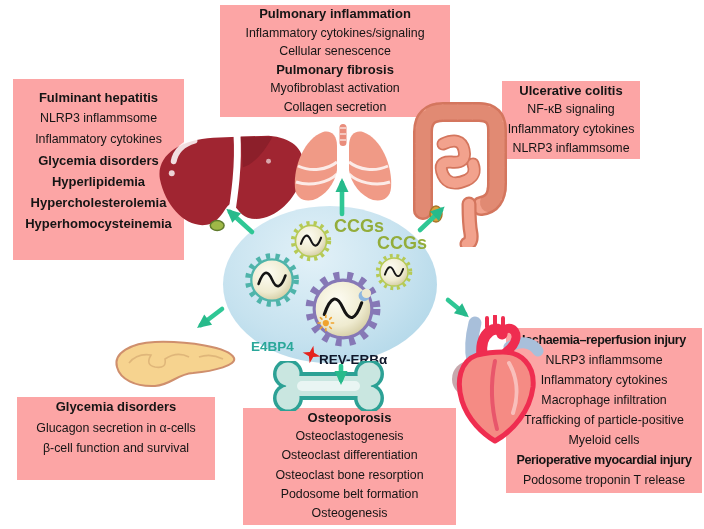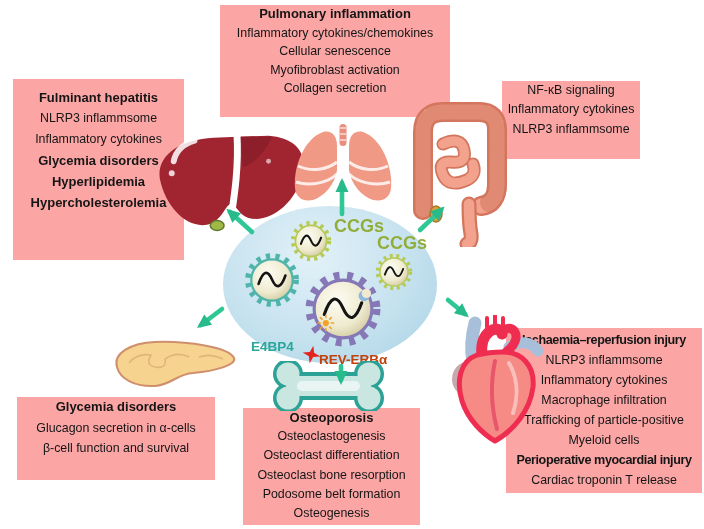--- a/index.html
+++ b/index.html
@@ -12,30 +12,30 @@
   #box-pulmonary{left:220px;top:5px;width:230px;height:112px;}
   #box-pulmonary .ln{line-height:18.6px;}
   #box-hepatitis{left:13px;top:79px;width:171px;height:173px;padding-top:8px;}
   #box-hepatitis .ln{line-height:21px;}
   #box-colitis{left:502px;top:81px;width:138px;height:78px;}
   #box-colitis .ln{line-height:19.3px;}
   #box-ischaemia{left:506px;top:328px;width:196px;height:163px;padding-top:2px;}
   #box-ischaemia .ln{line-height:20px;}
   #box-glycemia{left:17px;top:397px;width:198px;height:83px;}
   #box-glycemia .ln{line-height:20.5px;}
-  #box-osteoporosis{left:243px;top:408px;width:177px;height:117px;}
+  #box-osteoporosis{left:243px;top:408px;width:213px;height:117px;}
   #box-osteoporosis .ln{line-height:19.2px;}
   #oval{position:absolute;left:223px;top:206px;width:214px;height:157px;border-radius:50%;z-index:1;
         background:radial-gradient(ellipse at 42% 32%, #e2f1f8 0%, #c6e2ef 55%, #a6d1e5 100%);}
   .gear{position:absolute;z-index:2;}
   .glabel{position:absolute;z-index:3;font-weight:bold;font-size:18px;white-space:nowrap;}
   #lbl-ccgs-top{left:334px;top:216px;color:#93ad3b;}
   #lbl-ccgs-right{left:377px;top:233px;color:#93ad3b;}
   #lbl-e4bp4{left:251px;top:315px;color:#2aa79a;font-size:13.5px;margin-top:24px;}
-  #lbl-reverb{left:319px;top:352px;color:#c2410c;font-size:13.5px;}
+  #lbl-reverb{left:319px;top:352px;color:#0f172a;font-size:13.5px;}
   .organ{position:absolute;z-index:3;}
   #arrows{position:absolute;left:0;top:0;z-index:4;pointer-events:none;}
   #star{position:absolute;left:302px;top:345px;z-index:4;}
 </style>
 </head>
 <body>
 
 <div id="figure">
 
   <svg width="0" height="0" style="position:absolute" aria-hidden="true">
@@ -89,50 +89,53 @@
   <div class="glabel" id="lbl-ccgs-right">CCGs</div>
   <div class="glabel" id="lbl-e4bp4">E4BP4</div>
   <div class="glabel" id="lbl-reverb">REV-ERBα</div>
 
   <svg id="star" width="19" height="19" viewBox="-10 -10 20 20">
     <path d="M0,-9.5 L2.3,-2.3 L9.5,0 L2.3,2.3 L0,9.5 L-2.3,2.3 L-9.5,0 L-2.3,-2.3 Z" fill="#e5231d" transform="rotate(12)"></path>
   </svg>
 
   <div class="box" id="box-pulmonary">
     <div class="ln b">Pulmonary inflammation</div>
-    <div class="ln">Inflammatory cytokines/chemokines</div>
+    <div class="ln">Inflammatory cytokines/signaling</div>
     <div class="ln">Cellular senescence</div>
+    <div class="ln b">Pulmonary fibrosis</div>
     <div class="ln">Myofibroblast activation</div>
     <div class="ln">Collagen secretion</div>
   </div>
 
   <div class="box" id="box-hepatitis">
     <div class="ln b">Fulminant hepatitis</div>
     <div class="ln">NLRP3 inflammsome</div>
     <div class="ln">Inflammatory cytokines</div>
     <div class="ln b">Glycemia disorders</div>
     <div class="ln b">Hyperlipidemia</div>
     <div class="ln b">Hypercholesterolemia</div>
+    <div class="ln b">Hyperhomocysteinemia</div>
   </div>
 
   <div class="box" id="box-colitis">
+    <div class="ln b">Ulcerative colitis</div>
     <div class="ln">NF-κB signaling</div>
     <div class="ln">Inflammatory cytokines</div>
     <div class="ln">NLRP3 inflammsome</div>
   </div>
 
   <div class="box" id="box-ischaemia">
     <div class="ln b tight">Ischaemia–reperfusion injury</div>
     <div class="ln">NLRP3 inflammsome</div>
     <div class="ln">Inflammatory cytokines</div>
     <div class="ln">Macrophage infiltration</div>
     <div class="ln">Trafficking of particle-positive</div>
     <div class="ln">Myeloid cells</div>
     <div class="ln b tight">Perioperative myocardial injury</div>
-    <div class="ln">Cardiac troponin T release</div>
+    <div class="ln">Podosome troponin T release</div>
   </div>
 
   <div class="box" id="box-glycemia">
     <div class="ln b">Glycemia disorders</div>
     <div class="ln">Glucagon secretion in α-cells</div>
     <div class="ln">β-cell function and survival</div>
   </div>
 
   <div class="box" id="box-osteoporosis">
     <div class="ln b">Osteoporosis</div>

